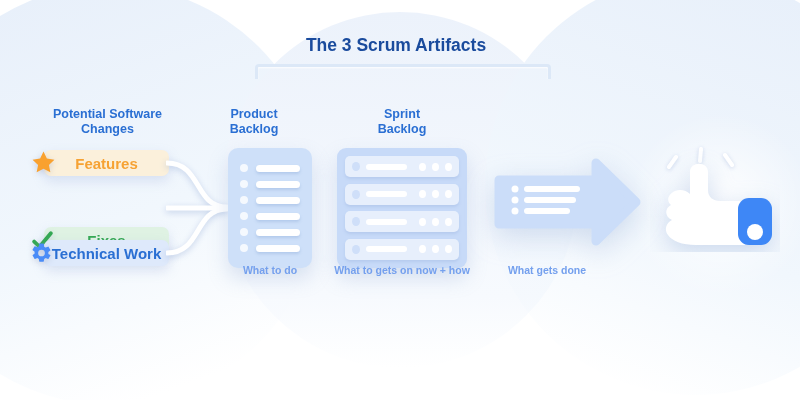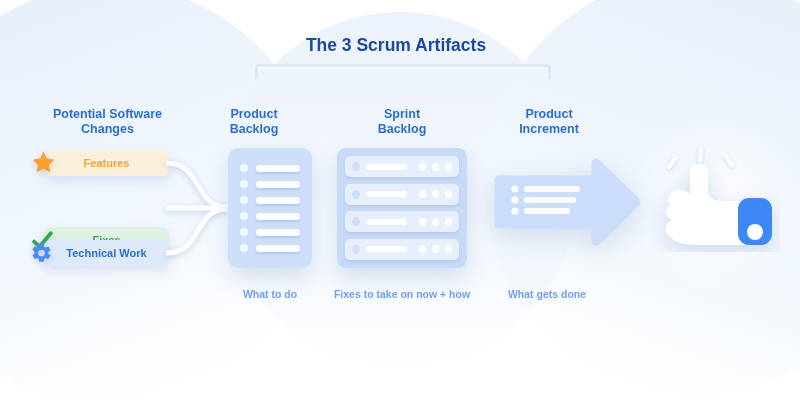--- a/index.html
+++ b/index.html
@@ -21,28 +21,28 @@
   
   .title{position:absolute;top:35px;left:0;width:792px;text-align:center;margin:0;
          font-size:17.5px;font-weight:bold;color:var(--title-text);}
   .bracket{position:absolute;left:255px;top:64px;width:290px;height:12px;
            border:3px solid var(--bracket);border-bottom:none;border-radius:4px 4px 0 0;
            box-shadow:inset 0 1px 2px rgba(255,255,255,.9);}
 
   
   .col-heading{position:absolute;top:107px;text-align:center;font-weight:bold;
                font-size:12.5px;line-height:1.2;color:var(--heading-text);}
-  .caption{position:absolute;top:288px;width:200px;text-align:center;
+  .caption{position:absolute;top:264px;width:200px;text-align:center;
            font-size:10.5px;font-weight:bold;color:var(--caption-text);}
 
   
   .intake-heading{left:25px;width:165px;}
   .pill{position:absolute;left:44px;width:125px;height:26px;border-radius:7px;
         display:flex;align-items:center;justify-content:center;
-        font-size:11px;font-weight:bold;
+        font-size:15px;font-weight:bold;
         box-shadow:0 5px 12px rgba(150,170,215,.28);}
   .pill-features{top:150px;background:var(--features-bg);color:var(--features-text);}
   .pill-fixes{top:195px;background:var(--fixes-bg);color:var(--fixes-text);margin-top:32px;}
   .pill-technical{top:240px;background:var(--technical-bg);color:var(--technical-text);}
   .pill-icon{position:absolute;left:-14px;top:50%;transform:translateY(-50%);
              display:flex;filter:drop-shadow(0 2px 3px rgba(150,160,190,.4));}
 
   .funnel{position:absolute;left:166px;top:150px;
           filter:drop-shadow(0 2px 3px rgba(140,165,210,.45));}
 
@@ -183,23 +183,22 @@
     </div>
     <div class="sp-row" data-interactable="false">
       <span class="sp-dot"></span>
         <span class="sp-bar"></span>
         <span class="sp-spacer"></span>
       <span class="sp-mini"></span>
         <span class="sp-mini"></span>
         <span class="sp-mini"></span>
     </div>
   </div>
-  <div class="caption" style="left:302px;" data-interactable="false">Fixes to take on now + how</div>
-
-  <div class="col-heading" style="left:499px;width:100px;" data-interactable="false">Product Increment</div>
+  <div class="caption" style="left:302px;" data-interactable="false">What to gets on now + how</div>
+
   <svg class="arrow-svg" width="152" height="92" data-interactable="false">
     <polygon points="6,24 103,24 103,7 143,46 103,85 103,68 6,68" style="fill:var(--arrow);stroke:var(--arrow);stroke-width:9;stroke-linejoin:round"></polygon>
     <circle cx="22" cy="33" r="3.5" fill="#fff"></circle>
     <circle cx="22" cy="44" r="3.5" fill="#fff"></circle>
     <circle cx="22" cy="55" r="3.5" fill="#fff"></circle>
     <rect x="31" y="30" width="56" height="6" rx="3" fill="#fff"></rect>
     <rect x="31" y="41" width="52" height="6" rx="3" fill="#fff"></rect>
     <rect x="31" y="52" width="46" height="6" rx="3" fill="#fff"></rect>
   </svg>
   <div class="caption" style="left:447px;" data-interactable="false">What gets done</div>

